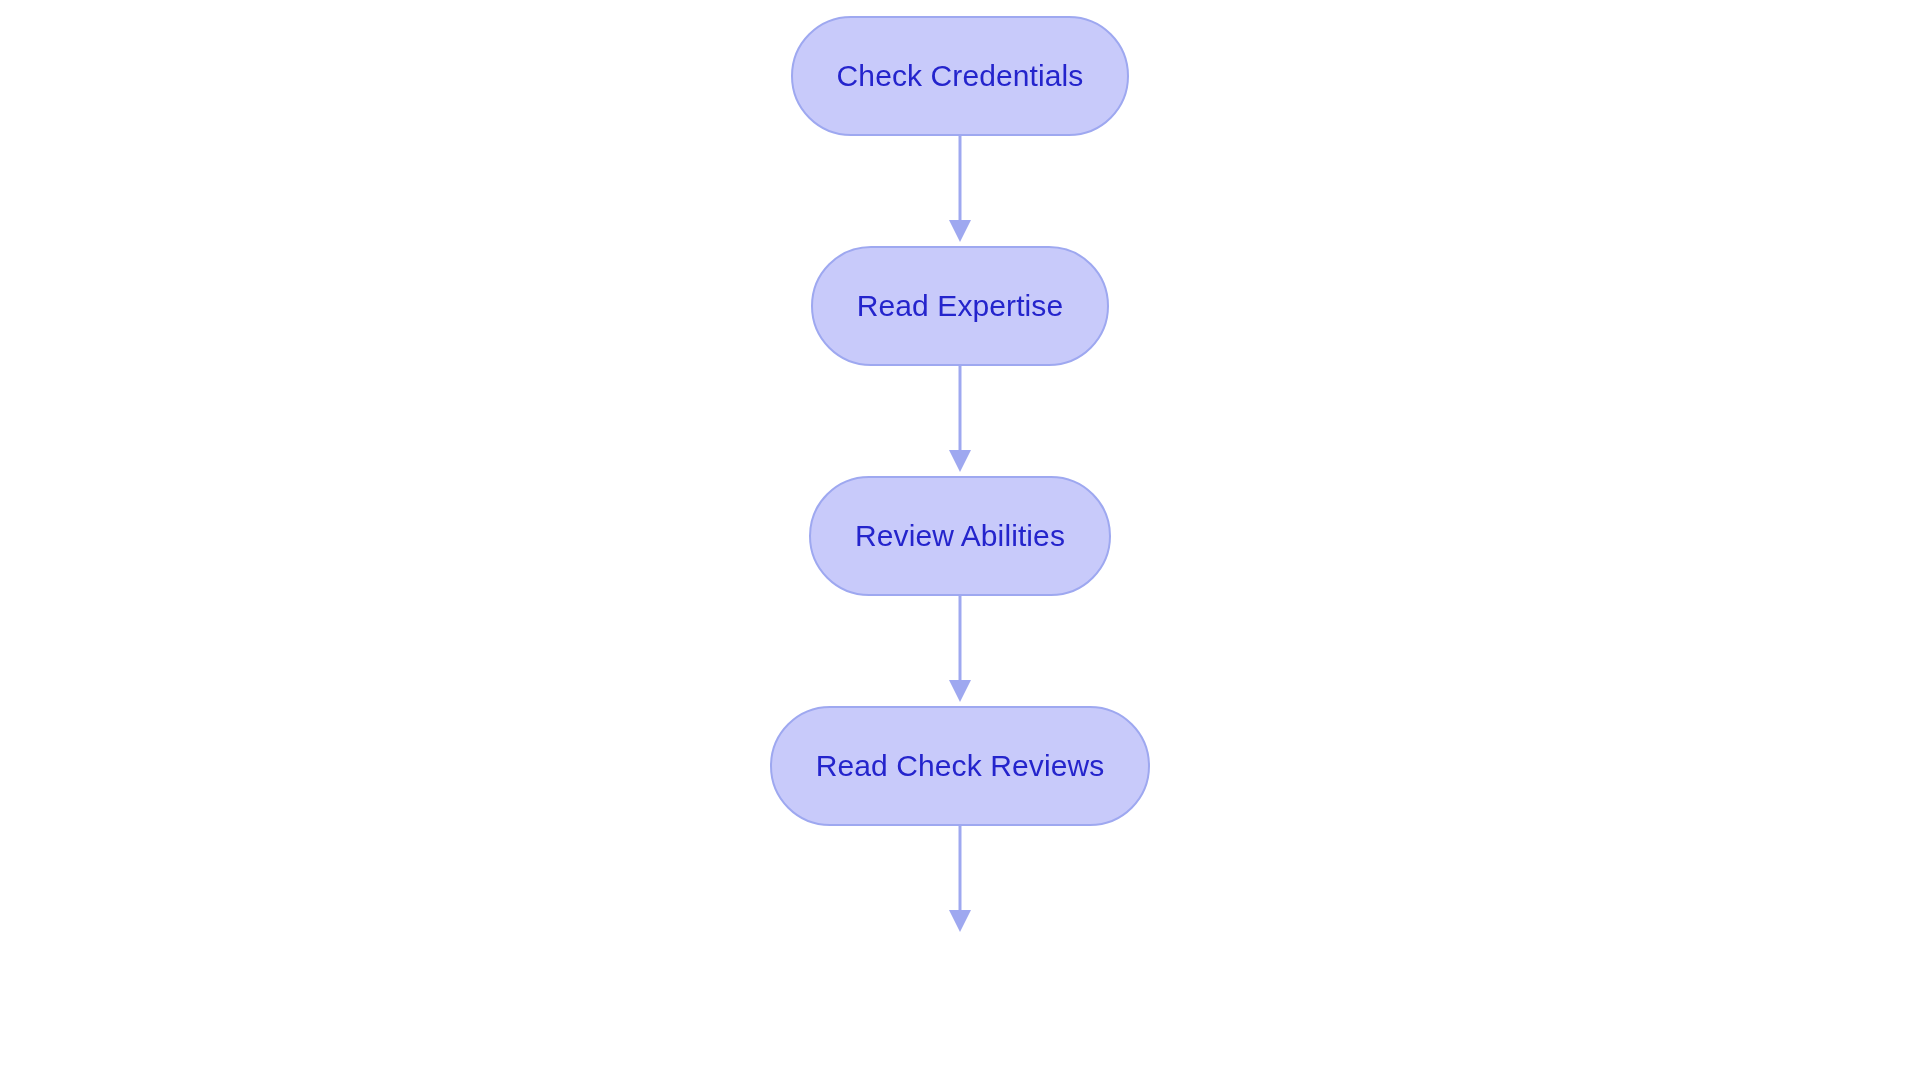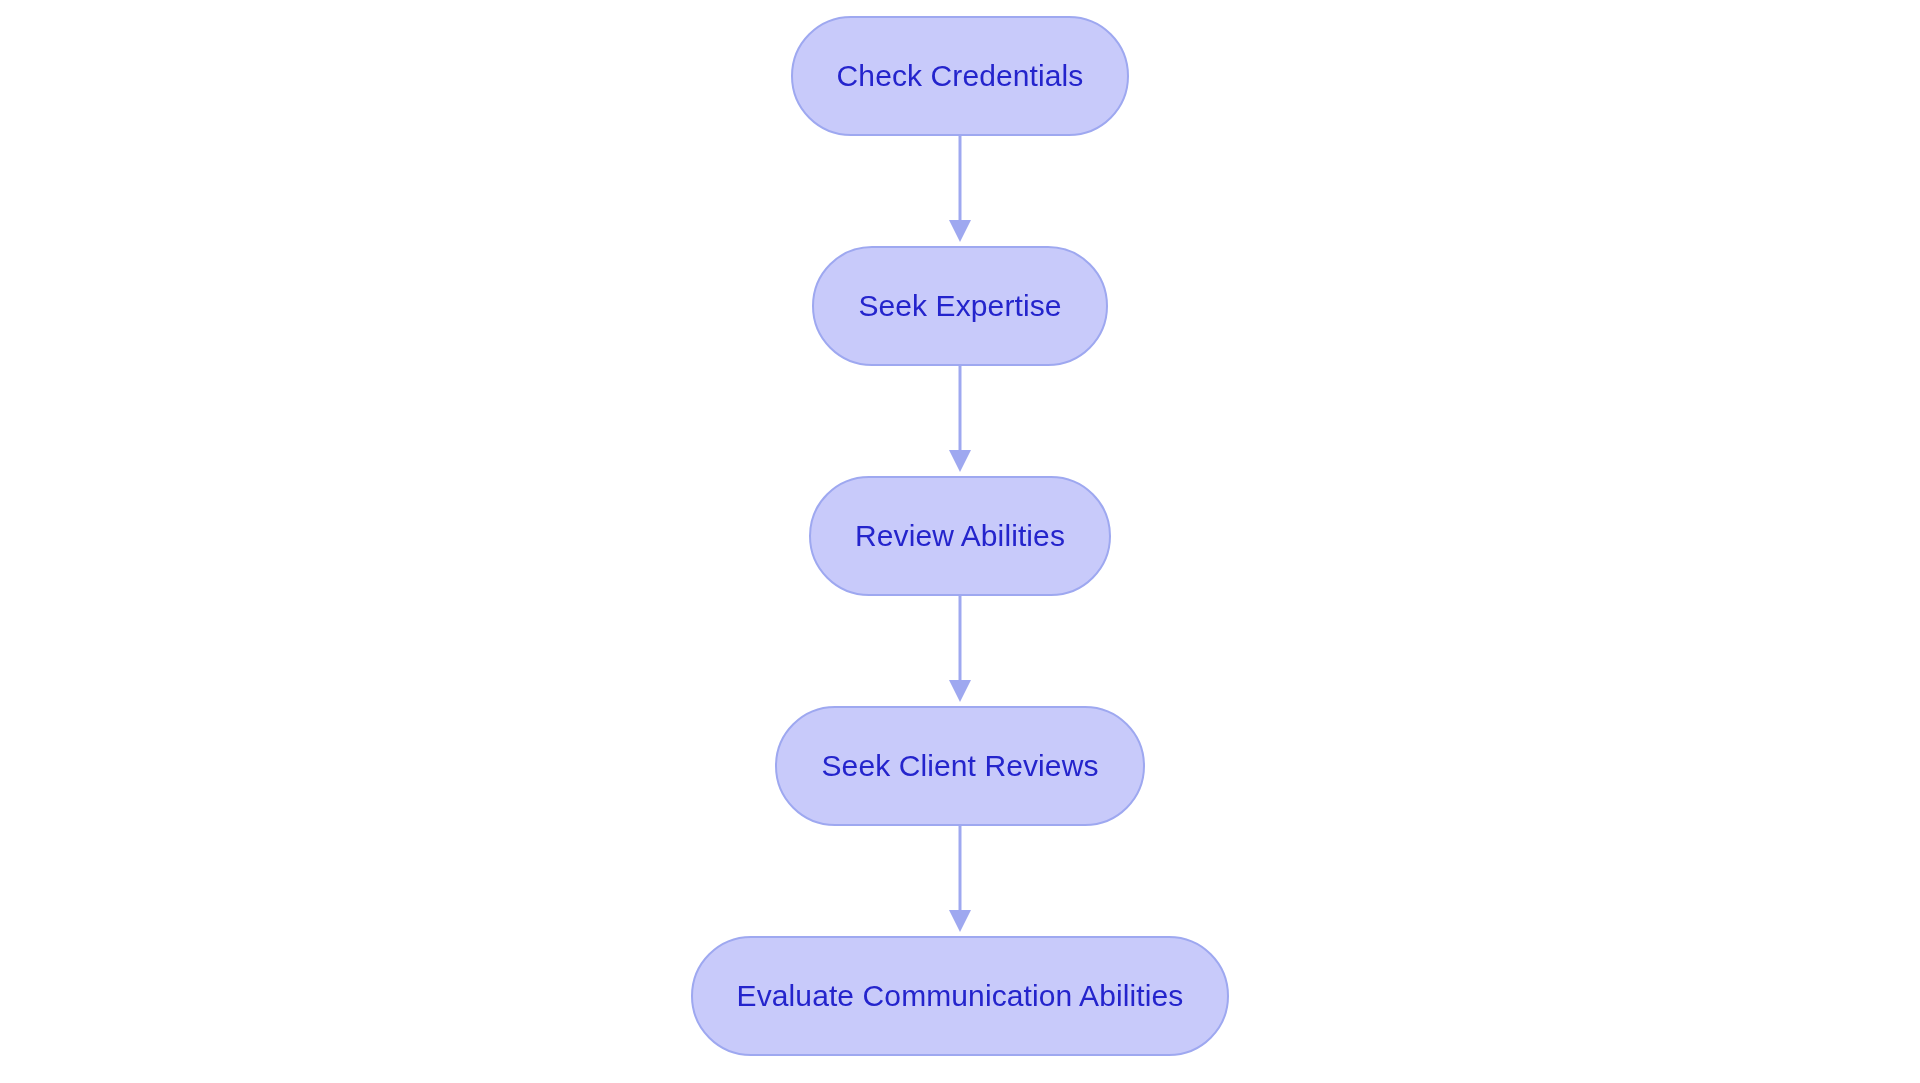--- a/index.html
+++ b/index.html
@@ -77,44 +77,41 @@
     <div class="node">
       <span class="node-label">Check Credentials</span>
     </div>
 
     <svg class="connector" viewBox="0 0 40 110">
       <line class="connector-line" x1="20" y1="0" x2="20" y2="86"></line>
       <polygon class="connector-head" points="9,84 31,84 20,106"></polygon>
     </svg>
 
     <div class="node">
-      <span class="node-label">Seek Expertise</span>
+      <span class="node-label">Read Expertise</span>
     </div>
 
     <svg class="connector" viewBox="0 0 40 110">
       <line class="connector-line" x1="20" y1="0" x2="20" y2="86"></line>
       <polygon class="connector-head" points="9,84 31,84 20,106"></polygon>
     </svg>
 
     <div class="node">
       <span class="node-label">Review Abilities</span>
     </div>
 
     <svg class="connector" viewBox="0 0 40 110">
       <line class="connector-line" x1="20" y1="0" x2="20" y2="86"></line>
       <polygon class="connector-head" points="9,84 31,84 20,106"></polygon>
     </svg>
 
     <div class="node">
-      <span class="node-label">Seek Client Reviews</span>
+      <span class="node-label">Read Check Reviews</span>
     </div>
 
     <svg class="connector" viewBox="0 0 40 110">
       <line class="connector-line" x1="20" y1="0" x2="20" y2="86"></line>
       <polygon class="connector-head" points="9,84 31,84 20,106"></polygon>
     </svg>
 
-    <div class="node">
-      <span class="node-label">Evaluate Communication Abilities</span>
-    </div>
 
   </div>
 </div>
 
 </body></html>

